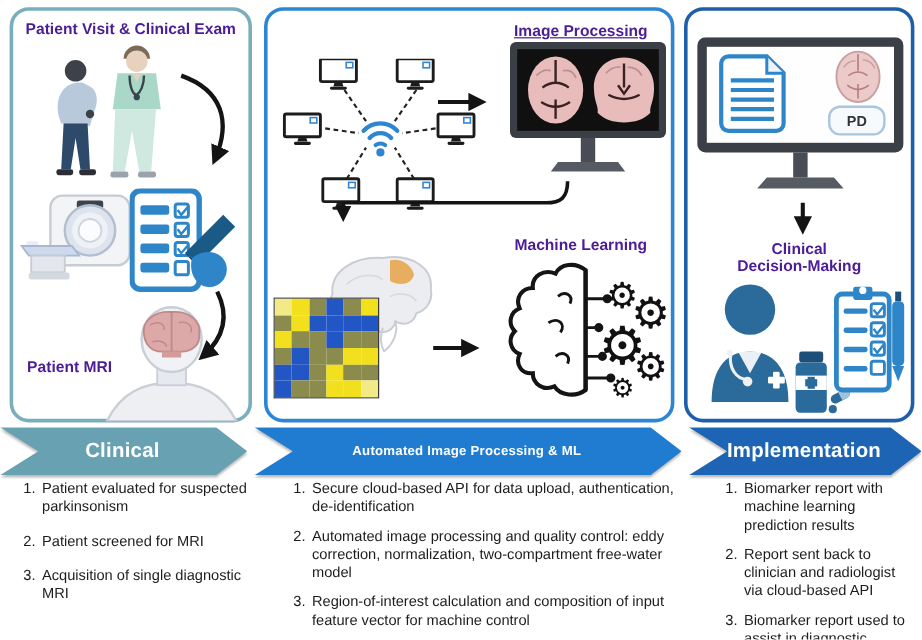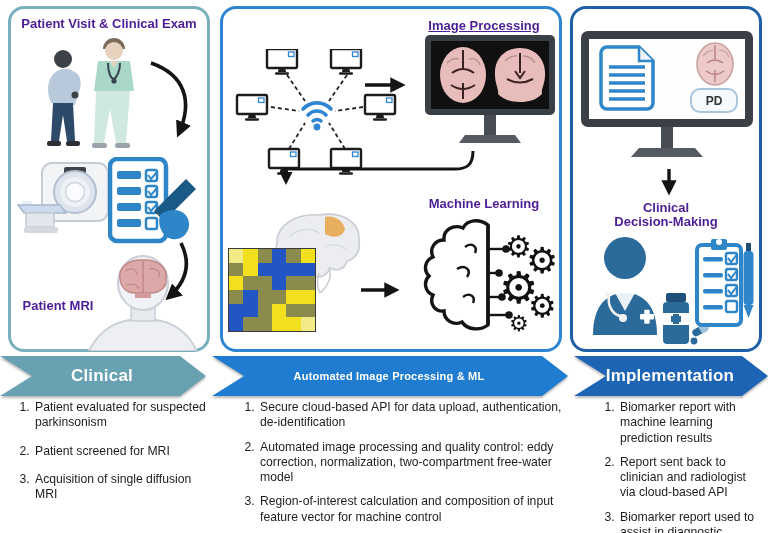--- a/index.html
+++ b/index.html
@@ -373,21 +373,21 @@
 <div class="banner" id="banner-implementation">
   <div class="banner-inner" style="background: rgb(29, 101, 180);">
     <span class="banner-label">Implementation</span>
   </div>
 </div>
 
 <div class="steps" id="steps-clinical">
   <ol>
       <li>Patient evaluated for suspected parkinsonism</li>
       <li>Patient screened for MRI</li>
-      <li>Acquisition of single diffusion MRI</li>
+      <li>Acquisition of single diagnostic MRI</li>
     </ol>
 </div>
 <div class="steps" id="steps-processing">
   <ol>
       <li>Secure cloud-based API for data upload, authentication, de-identification</li>
       <li>Automated image processing and quality control: eddy correction, normalization, two-compartment free-water model</li>
       <li>Region-of-interest calculation and composition of input feature vector for machine control</li>
     </ol>
 </div>
 <div class="steps" id="steps-implementation">

